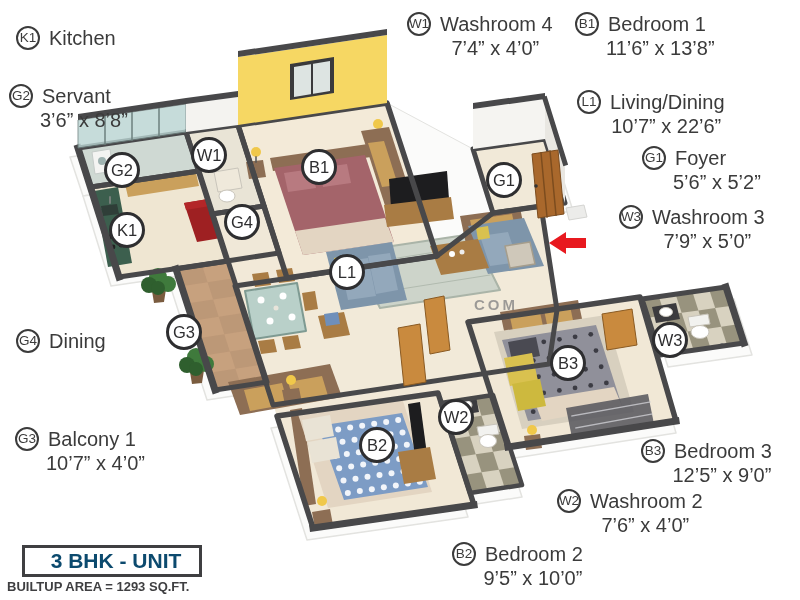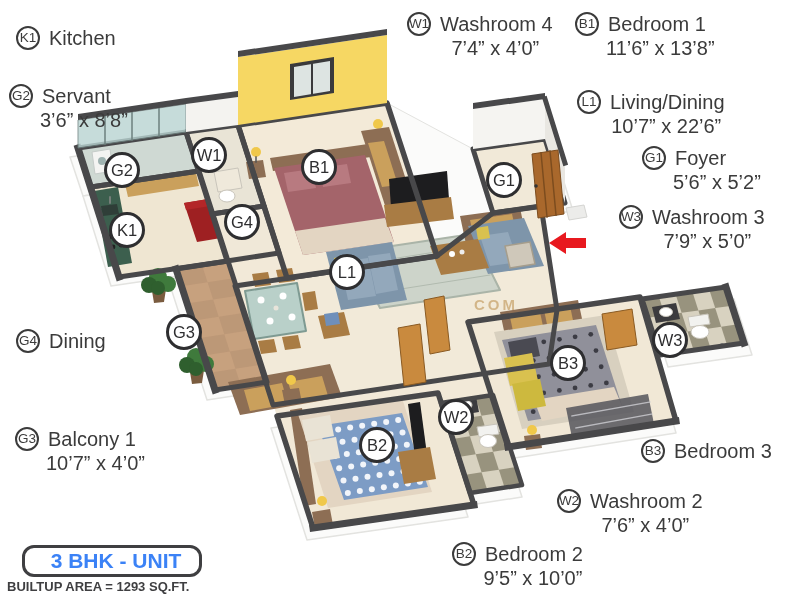--- a/index.html
+++ b/index.html
@@ -9,25 +9,25 @@
   .callout{position:absolute;font-size:20px;line-height:1.12;white-space:nowrap;}
   .crow{display:flex;align-items:center;gap:9px;}
   .ccircle{width:24px;height:24px;border:2.4px solid #3b3b3b;border-radius:50%;
            display:flex;align-items:center;justify-content:center;font-size:13.5px;
            flex:0 0 auto;background:#fff;box-sizing:border-box;}
   .cdims{text-align:center;padding-left:31px;margin-top:1px;}
   .marker{position:absolute;width:36px;height:36px;border:3px solid #2e2e30;border-radius:50%;
           background:#fff;display:flex;align-items:center;justify-content:center;
           font-size:16.5px;color:#2e2e30;box-sizing:border-box;}
   .unit-box{position:absolute;left:22px;top:545px;width:180px;height:32px;border:3px solid #3f3f41;
-            border-radius:12px;background:#fff;display:flex;align-items:center;justify-content:center;
-            font-weight:bold;font-size:21px;color:#3b82f6;box-sizing:border-box;padding-left:8px;}
+            border-radius:0;background:#fff;display:flex;align-items:center;justify-content:center;
+            font-weight:bold;font-size:21px;color:#0c4a6e;box-sizing:border-box;padding-left:8px;}
   .area-text{position:absolute;left:7px;top:579px;font-weight:bold;font-size:13px;color:#3f3f41;}
   .watermark{position:absolute;left:474px;top:296px;font-size:15px;font-weight:bold;
-             letter-spacing:3px;color:#a16207;opacity:.38;text-align:center;}
+             letter-spacing:3px;color:#0f172a;opacity:.38;text-align:center;}
 </style>
 </head>
 <body>
 
 <div class="stage">
 
   <svg id="plan-svg" width="800" height="600" viewBox="0 0 800 600">
       <polygon points="70,157 178,141 191,180 83,196" fill="#fbfbfa" stroke="#e3e3e0" stroke-width="1.5" stroke-linejoin="round" opacity="1"></polygon>
       <polygon points="83,196 191,180 220,270 111,286" fill="#fbfbfa" stroke="#e3e3e0" stroke-width="1.5" stroke-linejoin="round" opacity="1"></polygon>
       <polygon points="168,279 220,271 259,392 207,400" fill="#fbfbfa" stroke="#e3e3e0" stroke-width="1.5" stroke-linejoin="round" opacity="1"></polygon>
@@ -372,20 +372,21 @@
         <span class="ccircle">G3</span>
       <span class="cname">Balcony 1</span>
       </div>
     <div class="cdims">10’7” x 4’0”</div>
   </div>
   <div class="callout" style="left:641px;top:439px">
     <div class="crow">
         <span class="ccircle">B3</span>
       <span class="cname">Bedroom 3</span>
       </div>
+    <div class="cdims">12’5” x 9’0”</div>
   </div>
   <div class="callout" style="left:557px;top:489px">
     <div class="crow">
         <span class="ccircle">W2</span>
       <span class="cname">Washroom 2</span>
       </div>
     <div class="cdims">7’6” x 4’0”</div>
   </div>
   <div class="callout" style="left:452px;top:542px">
     <div class="crow">

